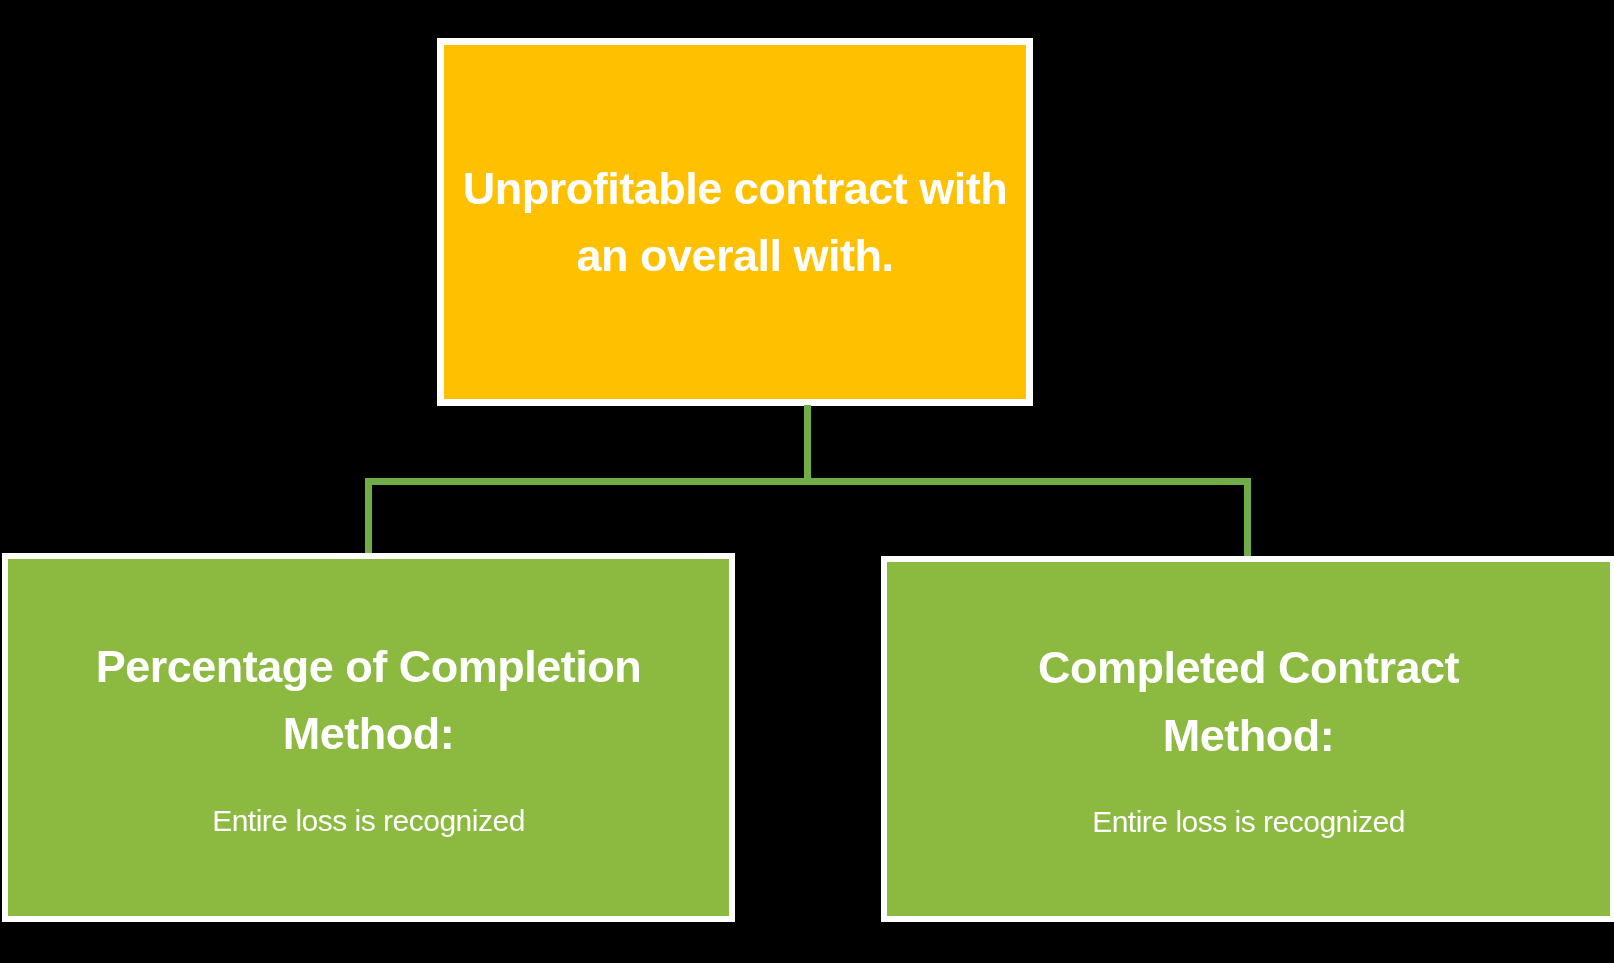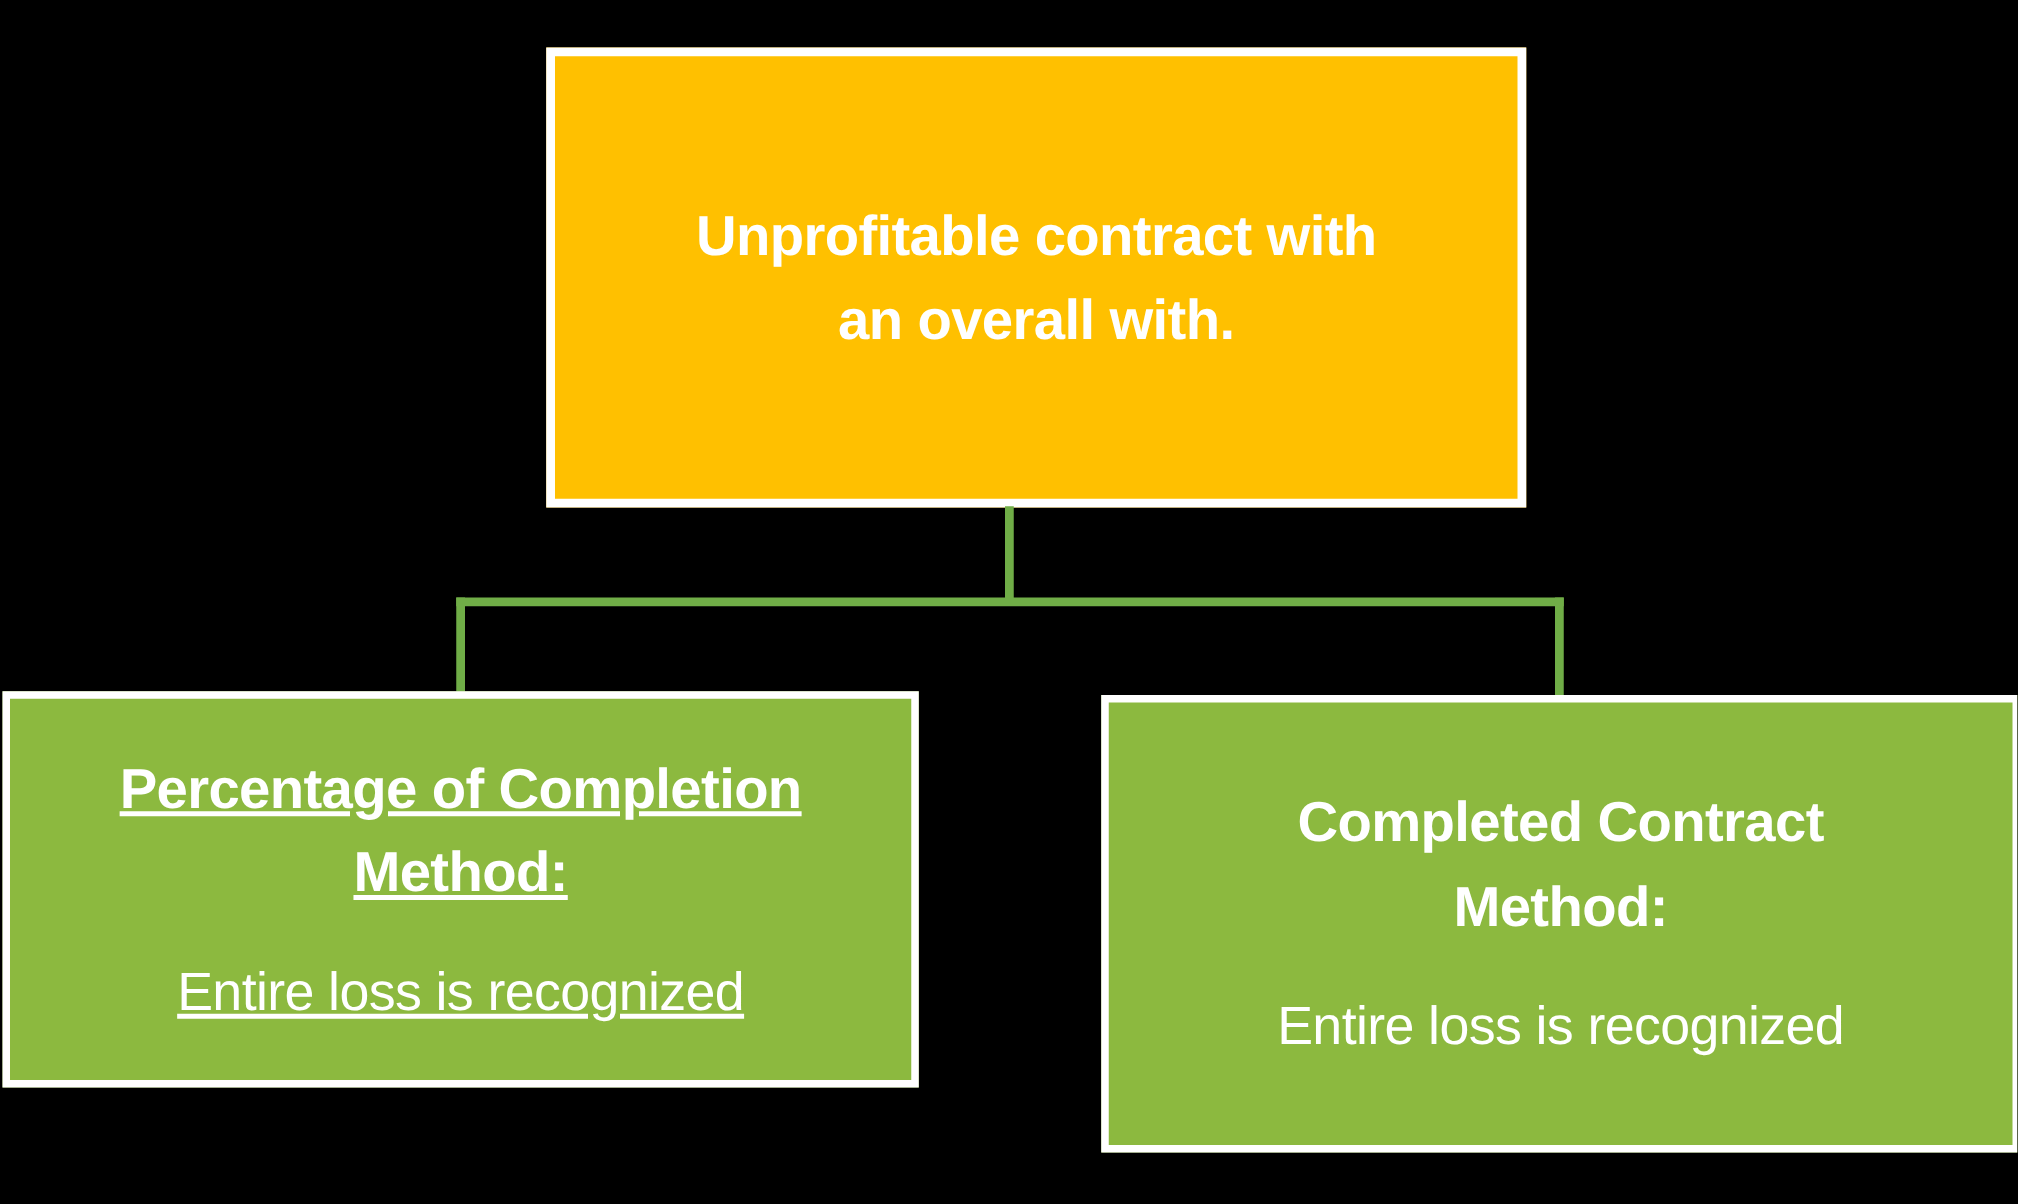--- a/index.html
+++ b/index.html
@@ -20,52 +20,51 @@
     display: flex;
     flex-direction: column;
     align-items: center;
     justify-content: center;
     text-align: center;
     color: #ffffff;
   }
   .node-root {
     left: 437px;
     top: 38px;
-    width: 784px;
+    width: 596px;
     height: 368px;
     border: 7px solid #fff;
   }
   .node-left {
     left: 2px;
     top: 553px;
     width: 733px;
-    height: 317px;
+    height: 369px;
     border: 6px solid #fff;
-    text-decoration: underline;
   }
   .node-right {
     left: 881px;
     top: 556px;
     width: 735px;
     height: 366px;
     border: 6px solid #fff;
   }
   .title-line {
     display: block;
     white-space: nowrap;
     font-weight: bold;
     font-size: 45px;
     line-height: 1.5;
     letter-spacing: -0.5px;
   }
   .body-line {
     display: block;
     white-space: nowrap;
     font-weight: normal;
-    font-size: 43px;
+    font-size: 30px;
     line-height: 1.5;
     margin-top: 30px;
     letter-spacing: -0.5px;
   }
   .connector {
     position: absolute;
   }
   .conn-stub {
     left: 804px;
     top: 405px;

